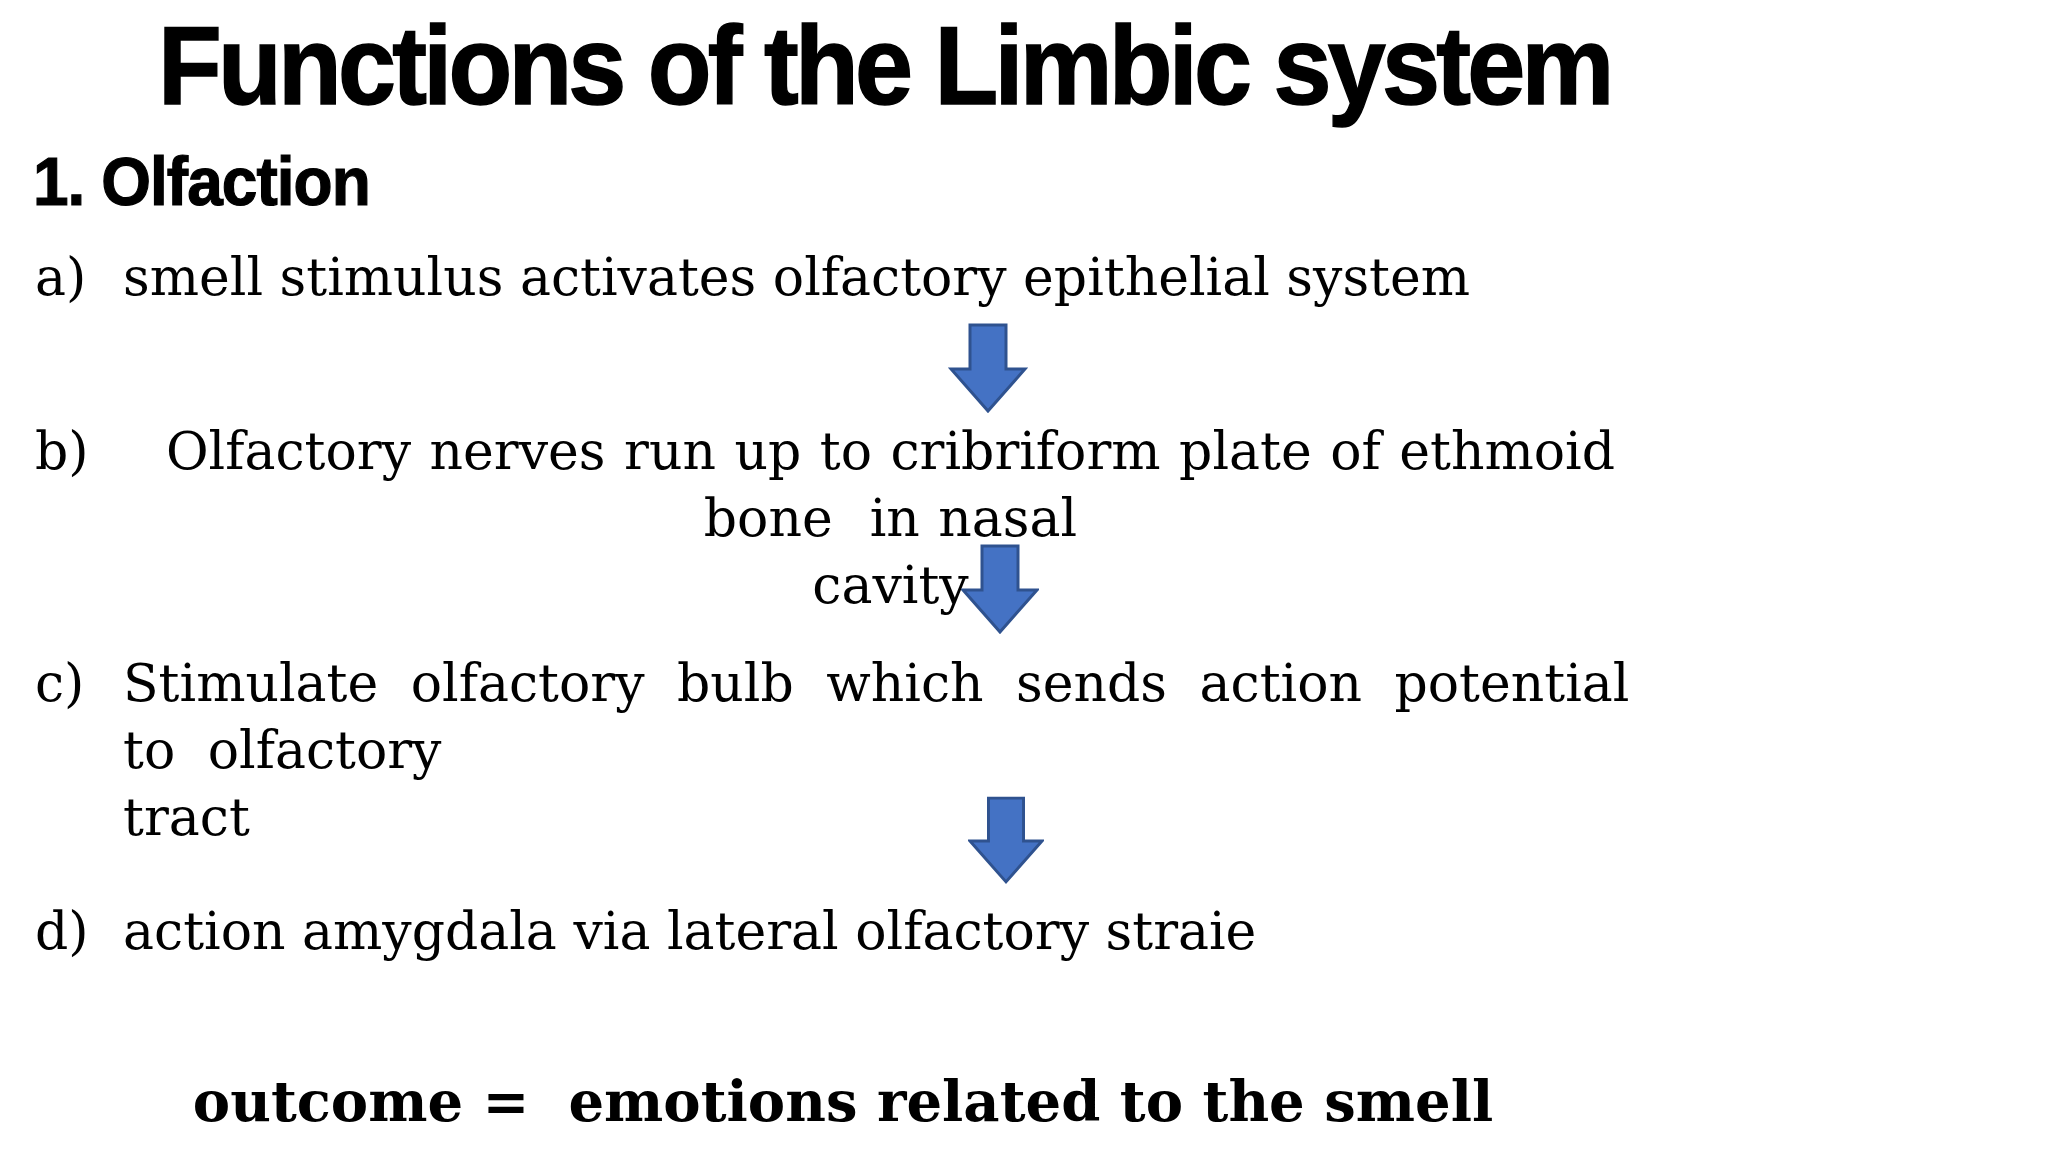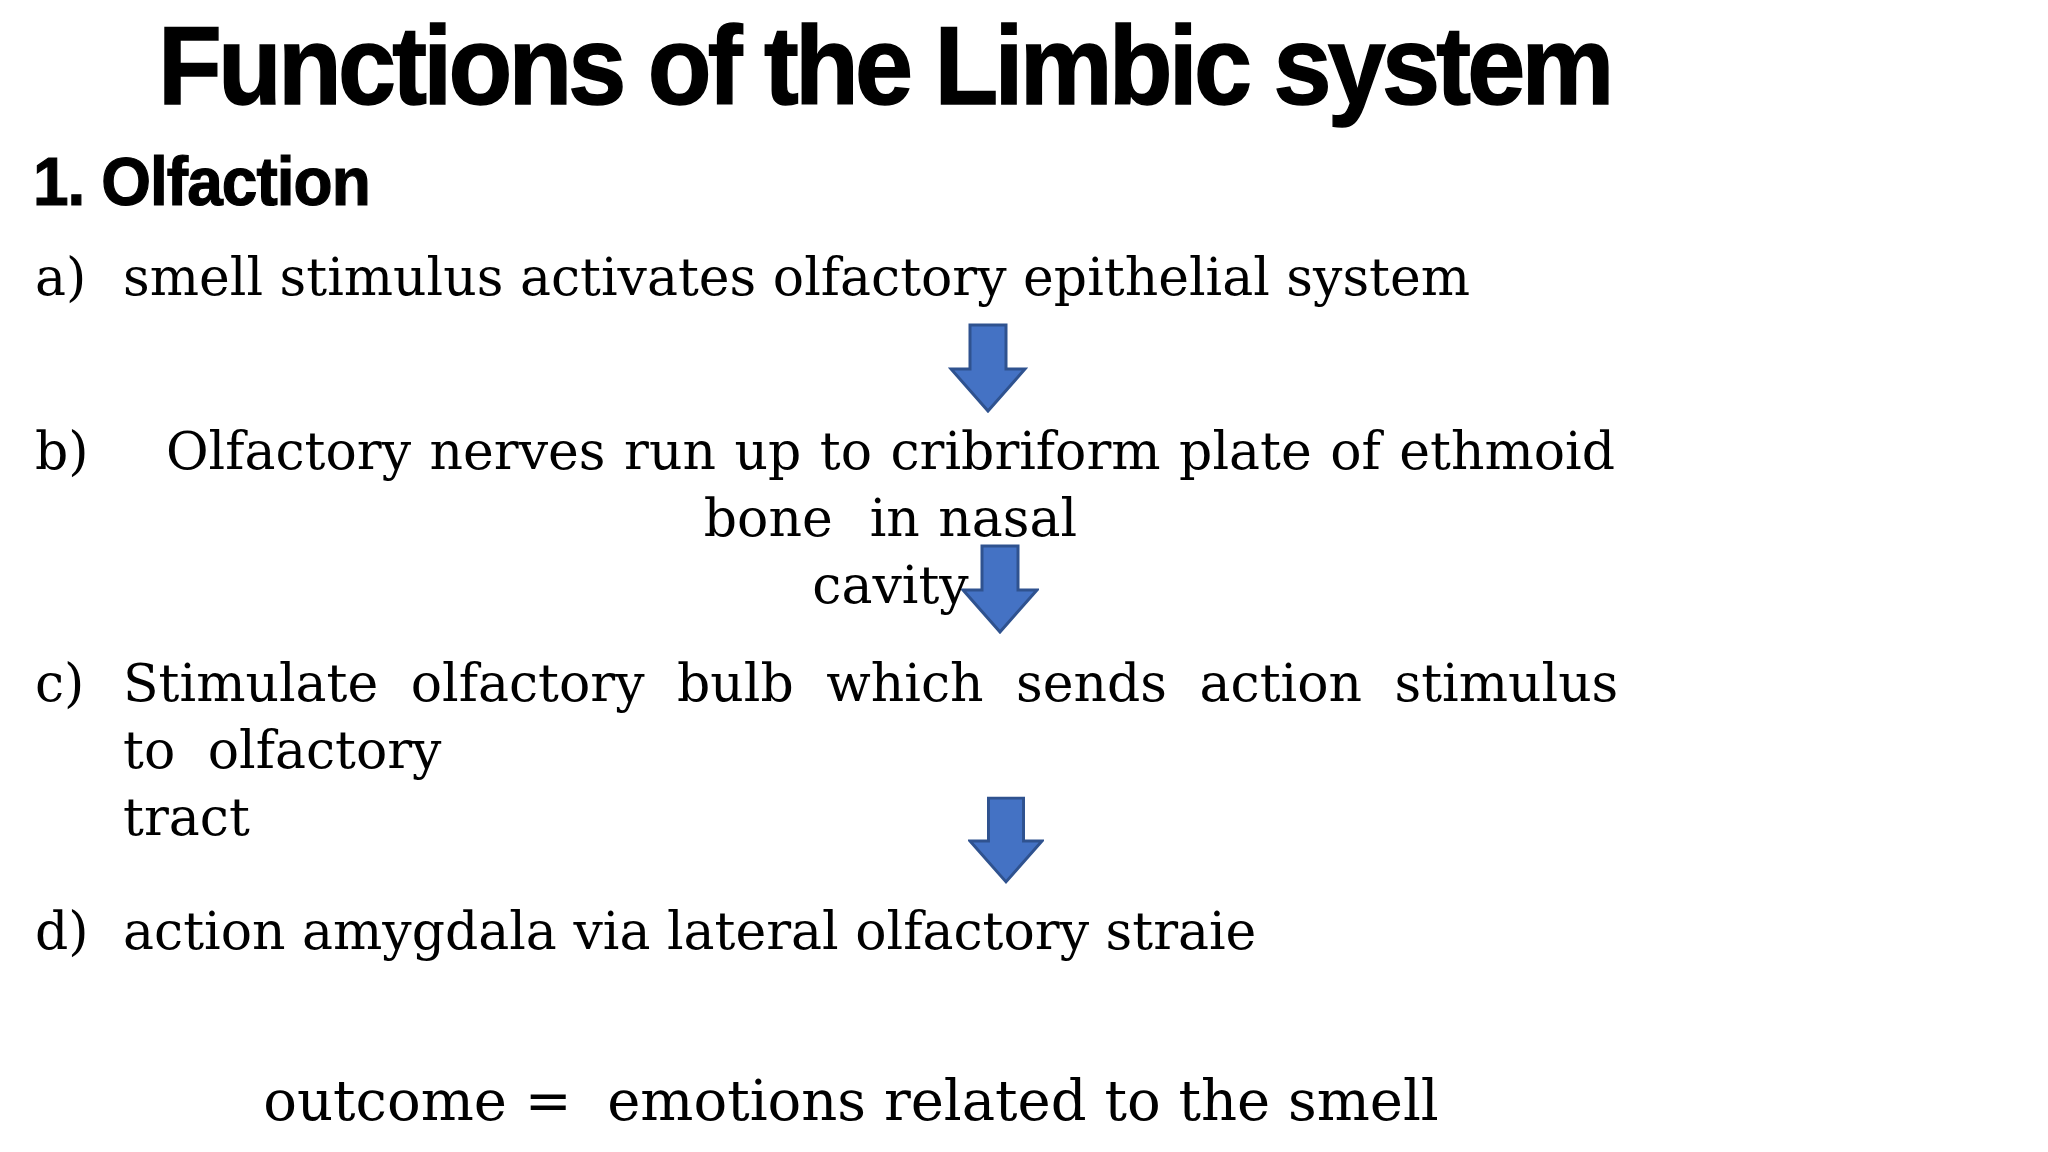--- a/index.html
+++ b/index.html
@@ -74,27 +74,27 @@
   .item-d { top: 898px; }
   .item-d .txt b { font-weight: normal; }
   .arrow {
     position: absolute;
   }
   .arrow-1 { left: 948px; top: 323px; }
   .arrow-2 { left: 961px; top: 544px; }
   .arrow-3 { left: 968px; top: 794px; }
   .outcome {
     position: absolute;
-    left: 12px;
+    left: 4px;
     top: 1066px;
     width: 100%;
     text-align: center;
     font-size: 56px;
     line-height: 70px;
-    font-weight: normal;
+    font-weight: bold;
     white-space: pre-wrap;
     color: #000000;
   }
   .page-number {
     position: absolute;
     left: 1858px;
     top: 1084px;
     font-family: Liberation Mono, monospace;
     font-size: 30px;
     line-height: 34px;
@@ -124,21 +124,21 @@
     <span class="txt">Olfactory nerves run up to cribriform plate of ethmoid bone  in nasal
 cavity</span>
   </div>
 
   <svg class="arrow arrow-2" width="78" height="90" viewBox="0 0 78 90">
     <path d="M21 2 L57 2 L57 46 L76 46 L39 88 L2 46 L21 46 Z" stroke-width="3" stroke-linejoin="miter" fill="#4472C4" stroke="#2F528F"></path>
   </svg>
 
   <div class="item item-c">
     <span class="lbl">c)</span>
-    <span class="txt">Stimulate olfactory bulb which sends action stimulus to olfactory
+    <span class="txt">Stimulate olfactory bulb which sends action potential to olfactory
 tract</span>
   </div>
 
   <svg class="arrow arrow-3" width="76" height="92" viewBox="0 0 78 90">
     <path d="M21 2 L57 2 L57 46 L76 46 L39 88 L2 46 L21 46 Z" stroke-width="3" stroke-linejoin="miter" fill="#4472C4" stroke="#2F528F"></path>
   </svg>
 
   <div class="item item-d">
     <span class="lbl">d)</span>
     <span class="txt"><span>action amygdala via </span><b>lateral olfactory straie</b></span>

